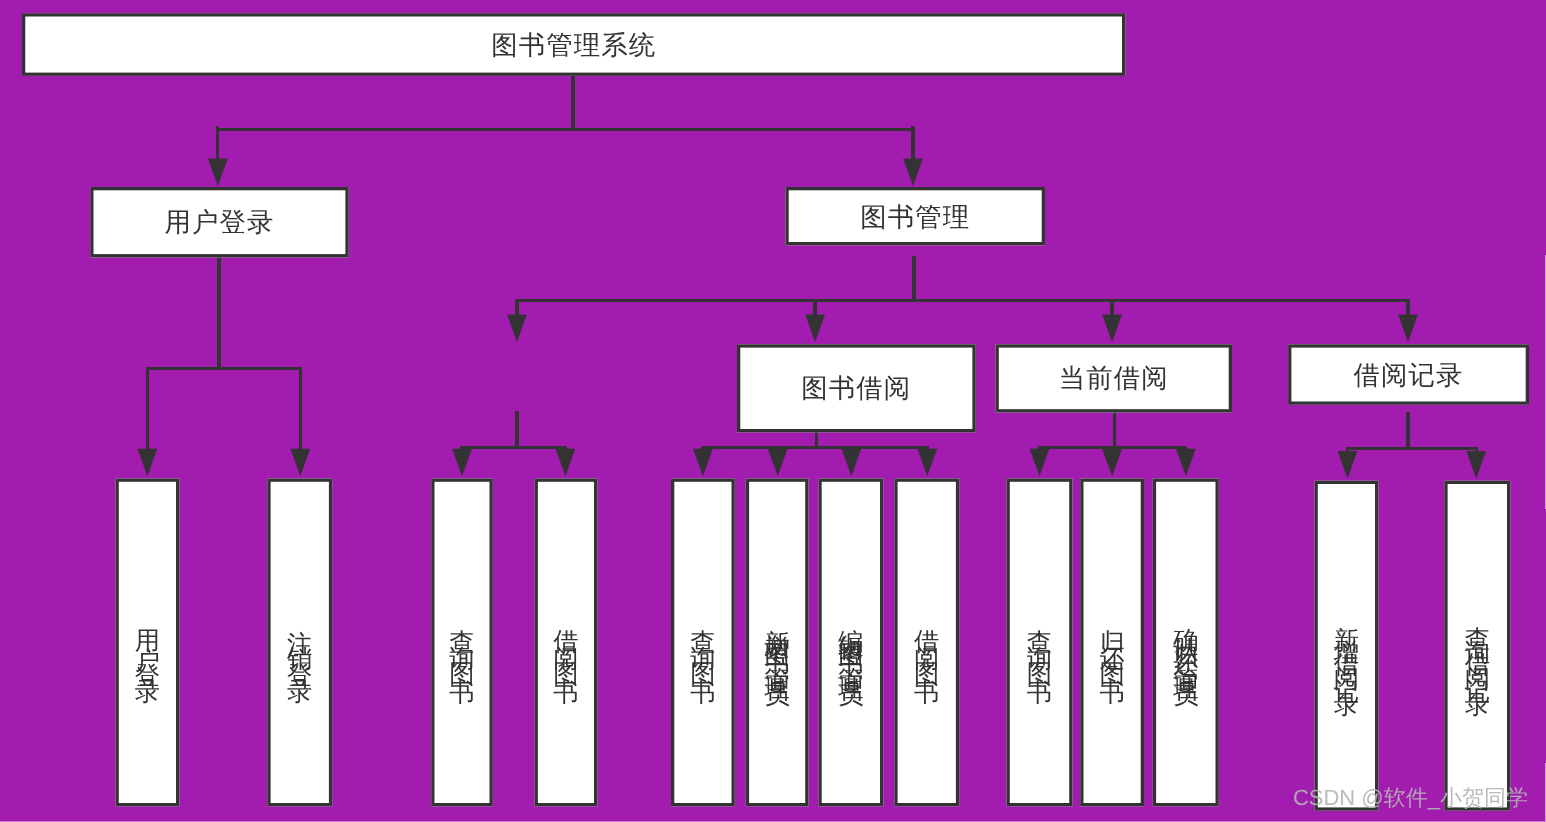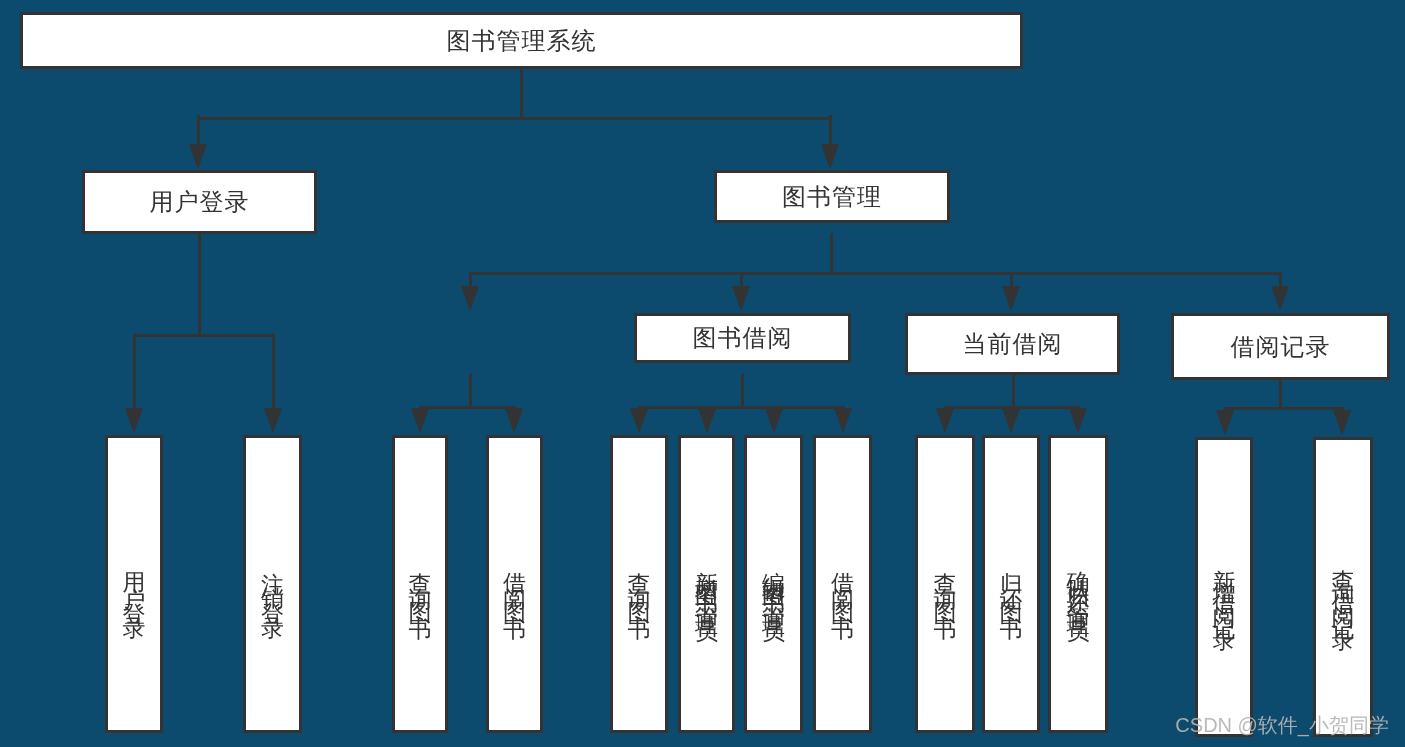--- a/index.html
+++ b/index.html
@@ -5,21 +5,21 @@
   html, body {
     margin: 0;
     padding: 0;
     background: #ffffff;
     font-family: "Liberation Sans", "DejaVu Sans", sans-serif;
   }
   .canvas {
     position: relative;
     width: 1405px;
     height: 747px;
-    background: #0c4a6e;
+    background: #a21caf;
     overflow: hidden;
   }
   .connectors {
     position: absolute;
     left: 0;
     top: 0;
     pointer-events: none;
   }
   .box {
     position: absolute;
@@ -99,27 +99,27 @@
     <span>图书管理系统</span>
   </div>
 
   <div class="box hbox" style="left:82px;top:170px;width:235px;height:64px">
     <span>用户登录</span>
   </div>
   <div class="box hbox" style="left:714px;top:170px;width:236px;height:53px">
     <span>图书管理</span>
   </div>
 
-  <div class="box hbox" style="left:634px;top:313px;width:217px;height:50px">
+  <div class="box hbox" style="left:670px;top:313px;width:217px;height:80px">
     <span>图书借阅</span>
   </div>
   <div class="box hbox" style="left:905px;top:313px;width:215px;height:62px">
     <span>当前借阅</span>
   </div>
-  <div class="box hbox" style="left:1171px;top:313px;width:219px;height:67px">
+  <div class="box hbox" style="left:1171px;top:313px;width:219px;height:55px">
     <span>借阅记录</span>
   </div>
 
   <div class="box" style="left:105px;top:435px;width:58px;height:298px">
     <span class="vtext ls4">用户登录</span>
   </div>
   <div class="box" style="left:243px;top:435px;width:59px;height:298px">
     <span class="vtext ls4">注销登录</span>
   </div>
 

